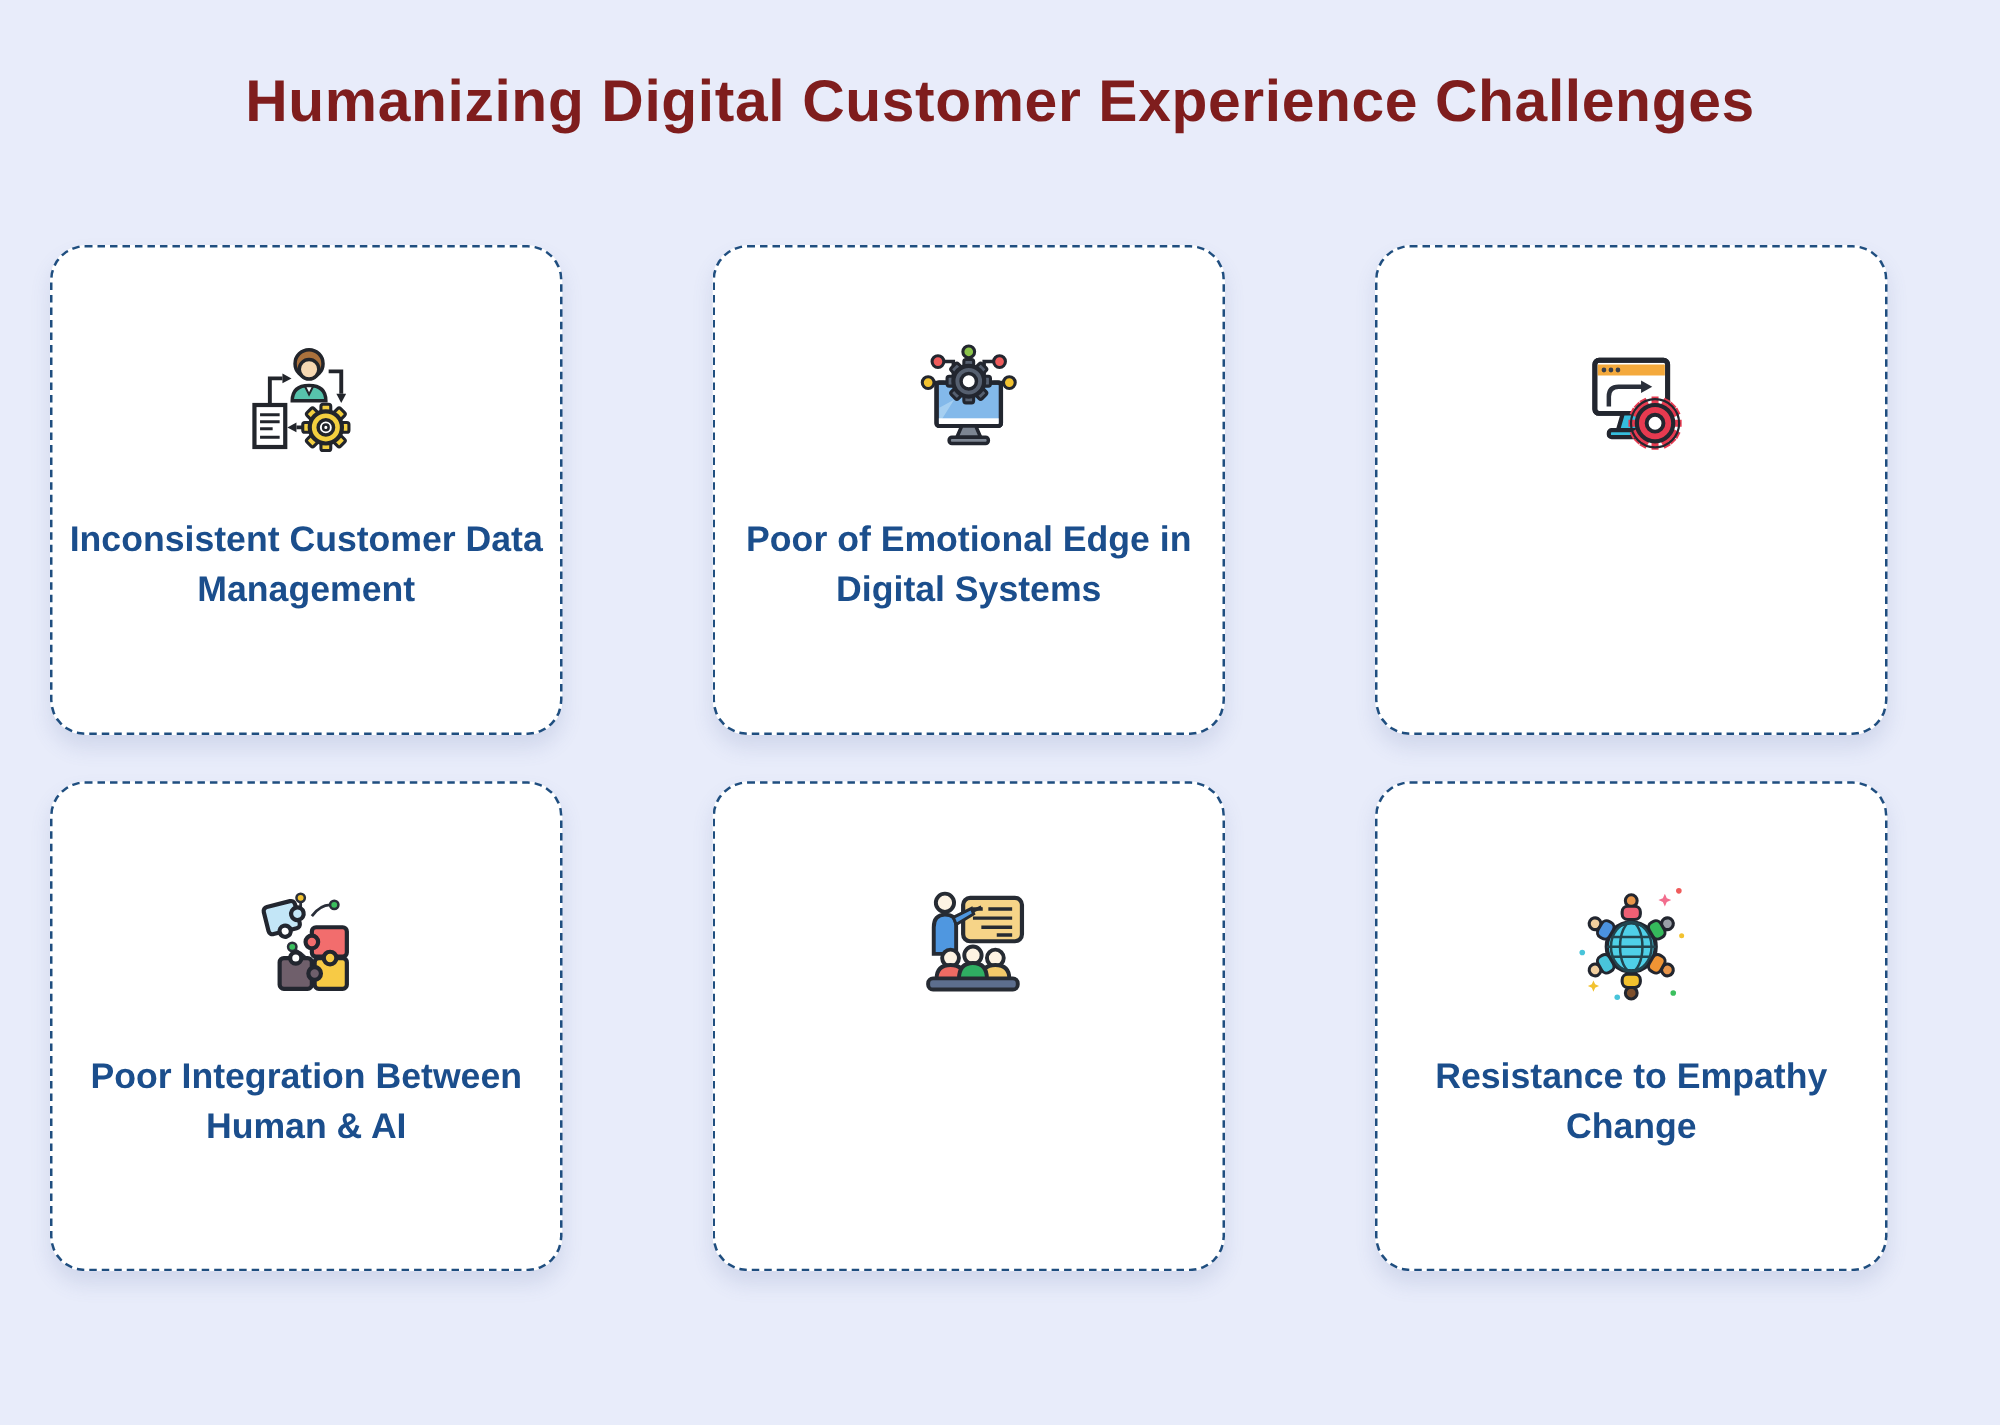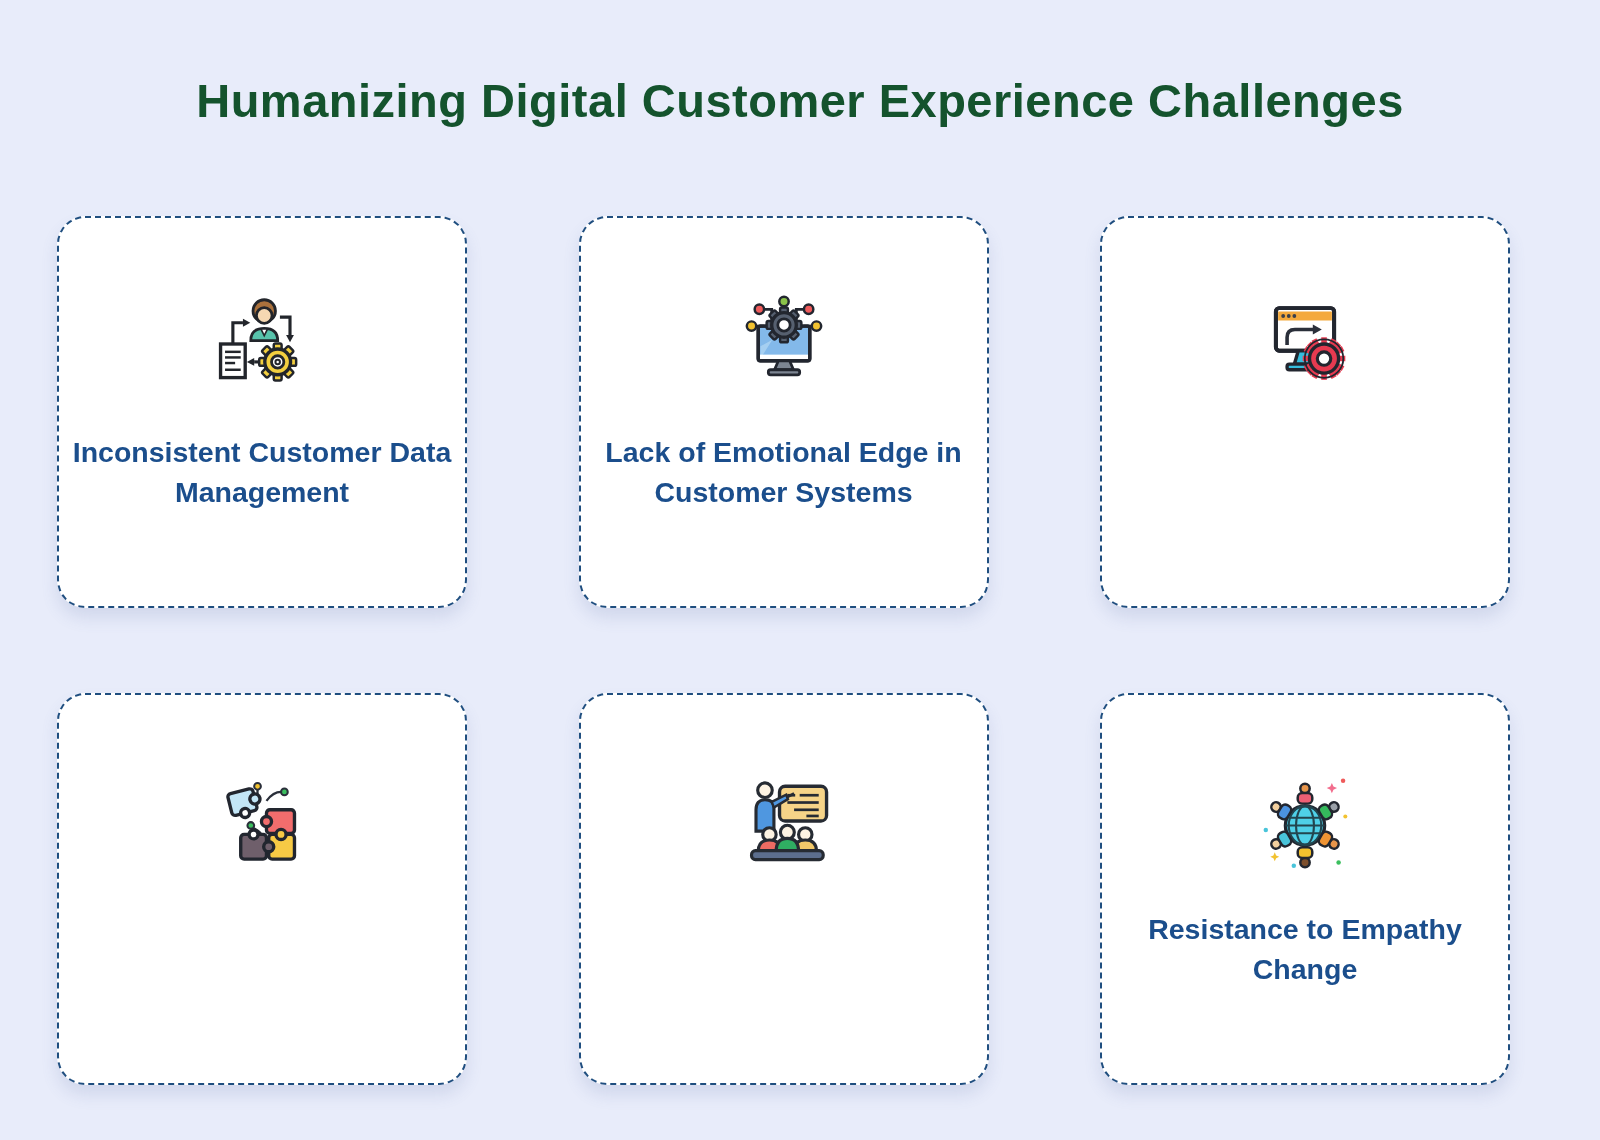--- a/index.html
+++ b/index.html
@@ -3,35 +3,35 @@
 <meta charset="utf-8">
 <style>
   * { box-sizing: border-box; margin: 0; padding: 0; }
   html, body { width: 1600px; height: 1140px; }
   body {
     background: #e8ecfa;
     font-family: "Liberation Sans", sans-serif;
     overflow: hidden;
   }
   .page-title {
-    margin-top: 72px;
+    margin-top: 52px;
     text-align: center;
     font-size: 47px;
     line-height: 58px;
     font-weight: 700;
     letter-spacing: 0.5px;
-    color: #14532d;
+    color: #7f1d1d;
   }
   .cards-grid {
     margin-top: 86px;
-    padding: 0 90px 0 57px;
+    padding: 0 90px 0 40px;
     display: grid;
     grid-template-columns: repeat(3, 410px);
     justify-content: space-between;
-    row-gap: 85px;
+    row-gap: 37px;
   }
   .card {
     height: 392px;
     background: #ffffff;
     border: 2px dashed #1f4e7f;
     border-radius: 28px;
     box-shadow: 0 10px 16px rgba(96, 110, 165, 0.16);
     display: flex;
     flex-direction: column;
     align-items: center;
@@ -141,21 +141,21 @@
             <rect x="38" y="21" width="7" height="7" rx="1.5" transform="rotate(45 41.5 24.5)"></rect>
             <rect x="55" y="21" width="7" height="7" rx="1.5" transform="rotate(-45 58.5 24.5)"></rect>
             <rect x="38" y="38" width="7" height="7" rx="1.5" transform="rotate(-45 41.5 41.5)"></rect>
             <rect x="55" y="38" width="7" height="7" rx="1.5" transform="rotate(45 58.5 41.5)"></rect>
           </g>
           <circle cx="50" cy="33" r="11" fill="#566070" stroke="#22262f" stroke-width="3"></circle>
           <circle cx="50" cy="33" r="5.5" fill="#ffffff" stroke="#22262f" stroke-width="2.5"></circle>
         </g>
       </svg>
     </div>
-    <p class="card-label">Lack of Emotional Edge in Customer Systems</p>
+    <p class="card-label">Poor of Emotional Edge in Digital Systems</p>
   </div>
 
   <div class="card">
     <div class="icon-wrap">
       <svg viewBox="0 0 100 100">
 
         <rect x="24" y="18" width="52" height="38" rx="3" fill="#ffffff" stroke="#22262f" stroke-width="3.5"></rect>
         <path d="M 26 21 H 74 V 29 H 26 Z" fill="#f4a93c"></path>
         <circle cx="30.5" cy="25" r="1.7" fill="#3a3f4a"></circle>
         <circle cx="35.5" cy="25" r="1.7" fill="#3a3f4a"></circle>
@@ -211,20 +211,21 @@
         <circle cx="54" cy="50.5" r="4.5" fill="#f26d6d" stroke="#22262f" stroke-width="3"></circle>
 
         <rect x="31" y="62" width="23" height="22" rx="3" fill="#6f5f6b" stroke="#22262f" stroke-width="3"></rect>
         <circle cx="42.5" cy="62" r="4" fill="#ffffff" stroke="#22262f" stroke-width="3"></circle>
 
         <rect x="56" y="62" width="23" height="22" rx="3" fill="#f7ca45" stroke="#22262f" stroke-width="3"></rect>
         <circle cx="67" cy="62" r="4.5" fill="#f7ca45" stroke="#22262f" stroke-width="3"></circle>
         <circle cx="56" cy="73" r="4.5" fill="#6f5f6b" stroke="#22262f" stroke-width="3"></circle>
       </svg>
     </div>
+    <p class="card-label">Poor Integration Between Human &amp; AI</p>
   </div>
 
   <div class="card">
     <div class="icon-wrap">
       <svg viewBox="0 0 100 100">
 
         <rect x="46" y="19" width="42" height="31" rx="5" fill="#f6d488" stroke="#262b33" stroke-width="3"></rect>
         <g stroke="#262b33" stroke-width="2.4">
           <line x1="53" y1="27" x2="60" y2="27"></line>
           <line x1="64" y1="27" x2="81" y2="27"></line>

